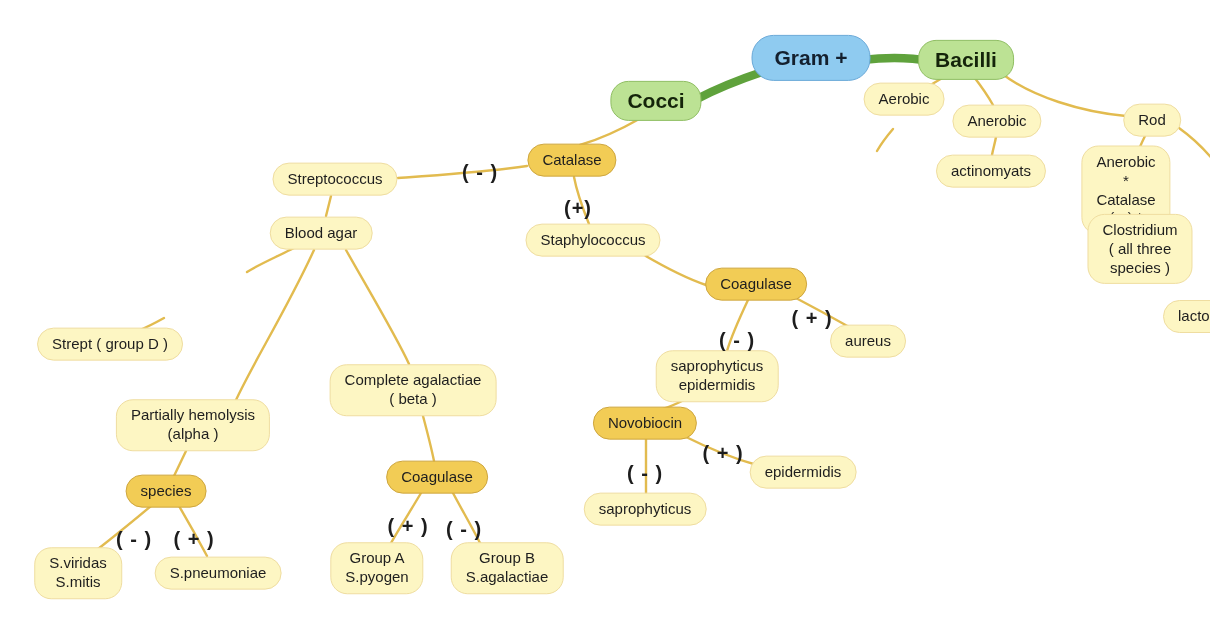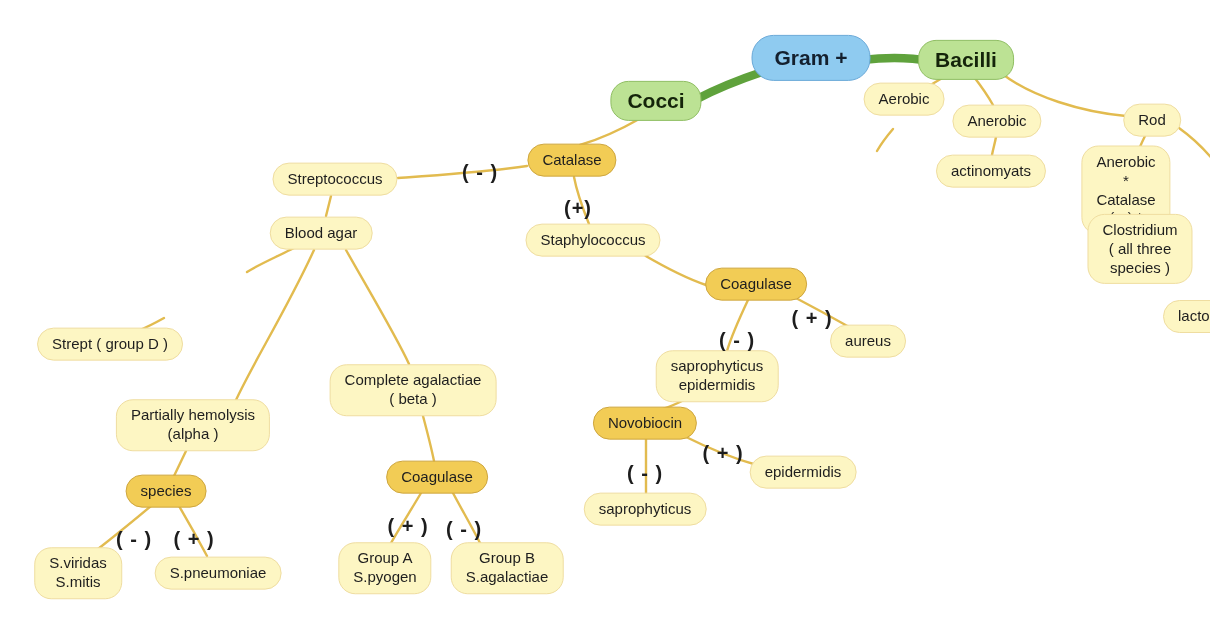--- a/index.html
+++ b/index.html
@@ -86,21 +86,21 @@
   <div class="node" style="left:193px;top:425px">Partially hemolysis
 (alpha )</div>
   <div class="node" style="left:110px;top:344px">Strept ( group D )</div>
   <div class="node gold" style="left:166px;top:491px">species</div>
   <div class="node" style="left:78px;top:573px">S.viridas
 S.mitis</div>
   <div class="node" style="left:218px;top:573px">S.pneumoniae</div>
   <div class="node" style="left:413px;top:390px">Complete agalactiae
 ( beta )</div>
   <div class="node gold" style="left:437px;top:477px">Coagulase</div>
-  <div class="node" style="left:385px;top:568px">Group A
+  <div class="node" style="left:377px;top:568px">Group A
 S.pyogen</div>
   <div class="node gold" style="left:756px;top:284px">Coagulase</div>
   <div class="node" style="left:507px;top:568px">Group B
 S.agalactiae</div>
   <div class="node" style="left:868px;top:341px">aureus</div>
   <div class="node" style="left:717px;top:376px">saprophyticus
 epidermidis</div>
   <div class="node gold" style="left:645px;top:423px">Novobiocin</div>
   <div class="node" style="left:803px;top:472px">epidermidis</div>
   <div class="node" style="left:645px;top:509px">saprophyticus</div>

